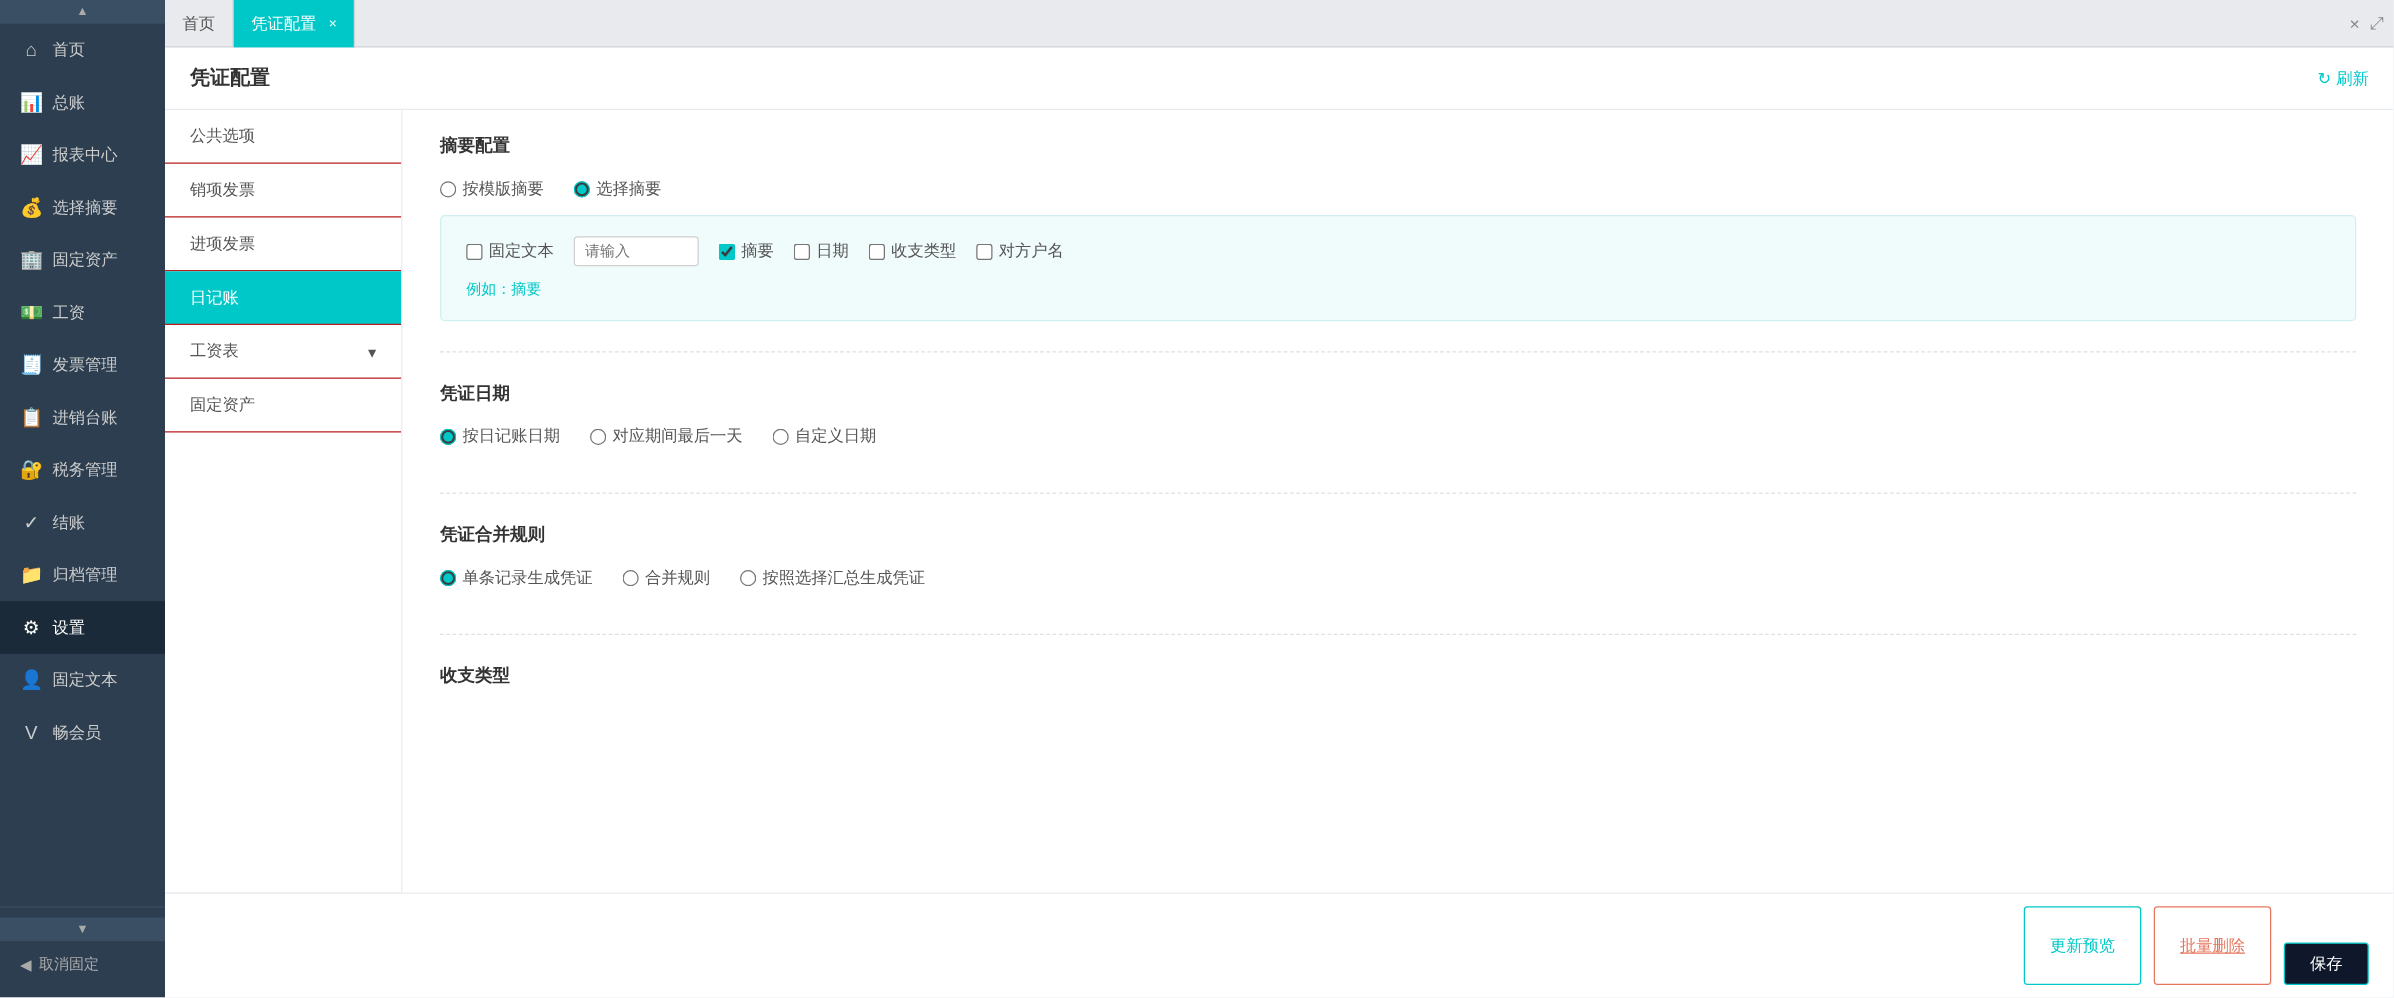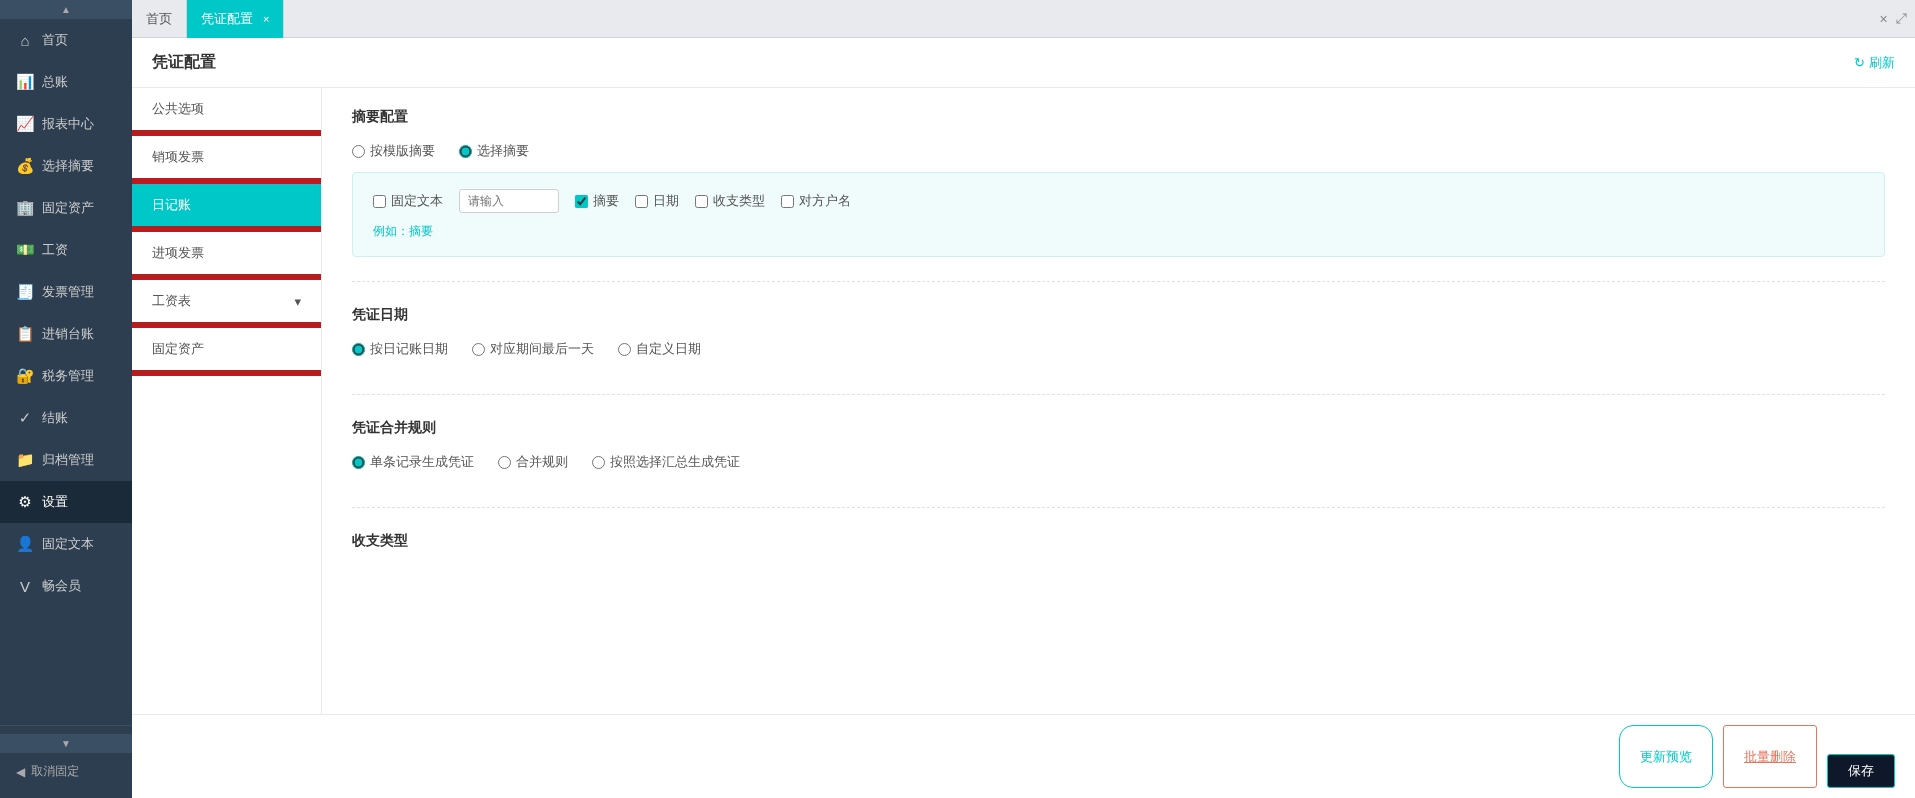--- a/index.html
+++ b/index.html
@@ -142,21 +142,21 @@
       background: #fff;
       border-right: 1px solid #e8eaed;
       flex-shrink: 0;
       overflow-y: auto;
     }
     .left-nav-item {
       padding: 12px 20px;
       cursor: pointer;
       color: #555;
       font-size: 13px;
-      border-bottom: 6px solid #b91c1c;
+      border-bottom: 1px solid #b91c1c;
       display: flex;
       align-items: center;
       justify-content: space-between;
     }
     .left-nav-item.active { background: #00c8c8; color: #fff; }
 
     
     .right-content {
       flex: 1;
       background: #fff;
@@ -252,21 +252,20 @@
       padding: 7px 20px;
       border-radius: 3px;
       border: 1px solid #ccc;
       cursor: pointer;
       font-size: 13px;
     }
     .btn-outline-primary {
       color: #00c8c8;
       border-color: #00c8c8;
       background: #fff;
-      border-radius: 14px;
     }
     .btn-outline-danger {
       color: #e5765e;
       border-color: #e5765e;
       background: #fff;
       text-decoration: underline;
     }
     .btn-primary {
       background: #0f172a;
       color: #fff;
@@ -379,25 +378,25 @@
 
     <div class="body-layout">
 
       <div class="left-nav">
         <div class="left-nav-item">
           <span>公共选项</span>
         </div>
         <div class="left-nav-item">
           <span>销项发票</span>
         </div>
+        <div class="left-nav-item">
+          <span>进项发票</span>
+        </div>
         <div class="left-nav-item active">
           <span>日记账</span>
-        </div>
-        <div class="left-nav-item">
-          <span>进项发票</span>
         </div>
         <div class="left-nav-item">
           <span>工资表</span>
           <span>▾</span>
         </div>
         <div class="left-nav-item">
           <span>固定资产</span>
         </div>
       </div>
 

